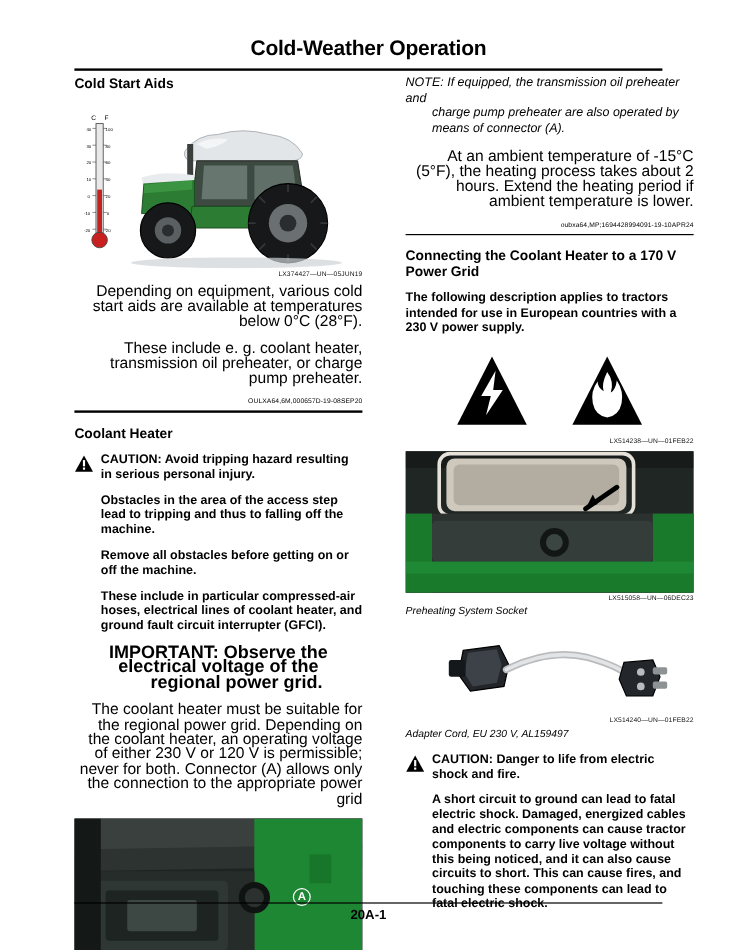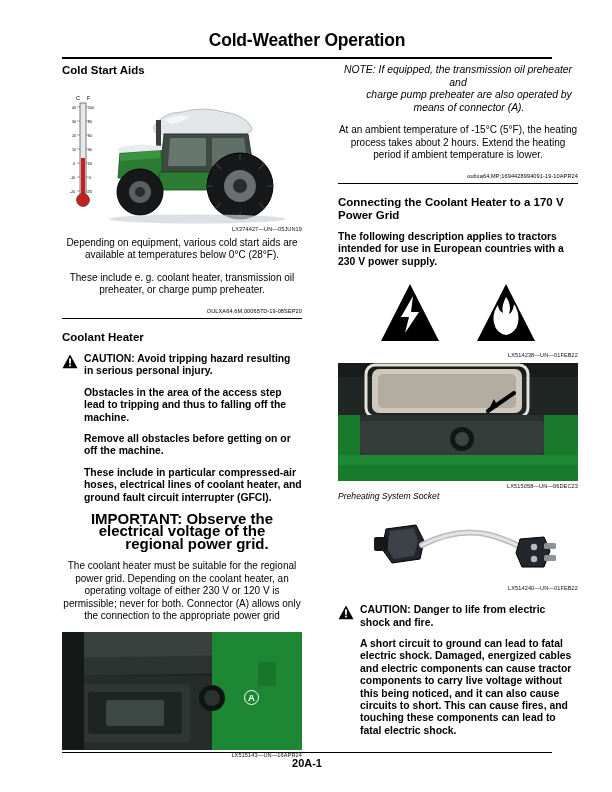--- a/index.html
+++ b/index.html
@@ -42,37 +42,36 @@
   .col-right { left: 338px; }
 
   
   h2.sec {
     font-size: 11.5px;
     font-weight: bold;
     margin: 0 0 9px 0;
     line-height: 13px;
   }
   p.body {
-    font-size: 10px;
+    font-size: 13px;
     line-height: 12.4px;
     margin: 0 0 10px 0;
-    text-align: center;
+    text-align: right;
   }
   p.bold {
     font-size: 10.4px;
     line-height: 12.4px;
     font-weight: bold;
     margin: 0 0 10px 0;
   }
   p.ital {
     font-size: 10.4px;
     line-height: 12.6px;
     font-style: italic;
     margin: 0 0 10px 0;
-    text-align: center;
   }
   p.ital .hang { display: block; padding-left: 22px; }
 
   
   .caution {
     position: relative;
     padding-left: 22px;
     margin-bottom: 9px;
   }
   .caution .warn-icon {
@@ -402,20 +401,21 @@
           <path d="M84 34 Q120 16 152 24 Q180 32 186 40" fill="none" stroke="#e2e4e5" stroke-width="3" stroke-linecap="round"></path>
 
           <path d="M182 28 L206 26 L212 40 L206 56 L184 56 L178 42 Z" fill="#23272b" stroke="#000" stroke-width="1"></path>
           <circle cx="196" cy="36" r="3.2" fill="#b8bcbf"></circle>
           <circle cx="196" cy="48" r="3.2" fill="#b8bcbf"></circle>
           <rect x="206" y="32" width="12" height="6" rx="1.5" fill="#8d9295"></rect>
           <rect x="206" y="44" width="12" height="6" rx="1.5" fill="#8d9295"></rect>
         </svg>
       </div>
       <div class="figcode">LX514240—UN—01FEB22</div>
+      <div class="figcaption">Adapter Cord, EU 230 V, AL159497</div>
     </div>
 
     <div class="caution" style="margin-top:12px;">
       <svg class="warn-icon" viewBox="0 0 16 15">
         <path d="M8 0.5 L15.5 14.2 L0.5 14.2 Z" fill="#000"></path>
         <rect x="7.1" y="4.4" width="1.8" height="5.2" fill="#fff"></rect>
         <rect x="7.1" y="10.6" width="1.8" height="1.8" fill="#fff"></rect>
       </svg>
       <p>CAUTION: Danger to life from electric shock and fire.</p>
       <p>A short circuit to ground can lead to fatal electric shock. Damaged, energized cables and electric components can cause tractor components to carry live voltage without this being noticed, and it can also cause circuits to short. This can cause fires, and touching these components can lead to fatal electric shock.</p>

